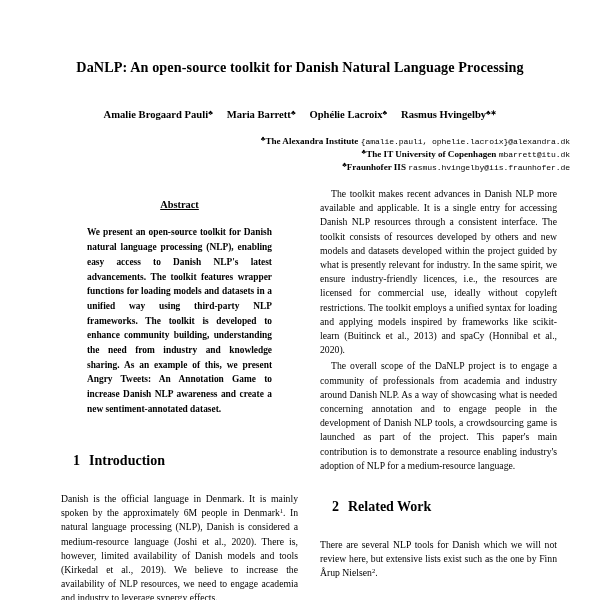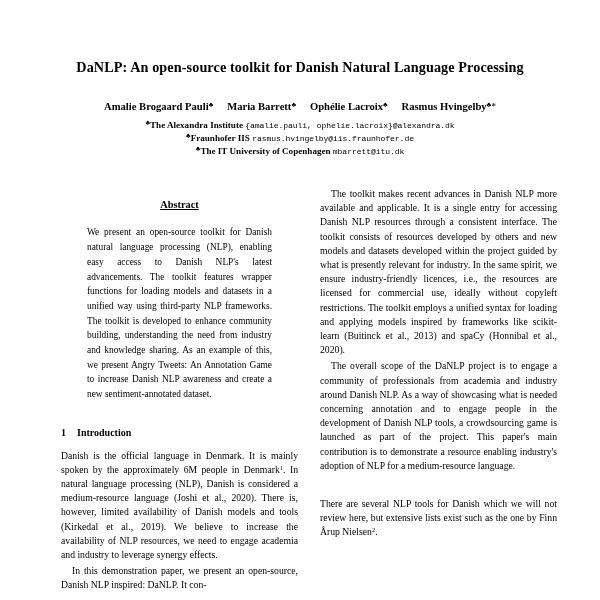--- a/index.html
+++ b/index.html
@@ -28,43 +28,44 @@
     padding: 59px 52px 0 52px;
     text-align: center;
     font-size: 14.2px;
     font-weight: bold;
     letter-spacing: 0.1px;
     line-height: 1.2;
   }
 
   
   .authors {
-    margin: 0;
+    margin: 8px;
     padding: 24px 40px 0 40px;
     text-align: center;
     font-size: 10.6px;
     font-weight: bold;
     line-height: 1.25;
+    font-family: Liberation Serif, serif;
   }
   .author {
     display: inline-block;
     white-space: nowrap;
     margin: 0 7px;
   }
   .mark {
     font-size: 7.2px;
     vertical-align: 0.42em;
     font-weight: bold;
     letter-spacing: -0.2px;
   }
 
   
   .affils {
     padding: 6px 30px 0 30px;
-    text-align: center;
+    text-align: right;
   }
   .affil-line {
     font-size: 9.1px;
     line-height: 1.42;
     white-space: nowrap;
   }
   .affil-name {
     font-weight: bold;
   }
   .email {
@@ -112,26 +113,27 @@
     margin: 0;
     padding: 14px 26px 0 26px;
   }
   .abstract-body p {
     margin: 0;
     text-align: justify;
     text-justify: inter-word;
     font-size: 9.4px;
     line-height: 1.56;
     hyphens: manual;
+    font-weight: bold;
   }
 
   
   .section-head {
-    margin: 0;
-    font-size: 10px;
+    margin: 12px;
+    font-size: 14px;
     font-weight: bold;
     line-height: 1.2;
   }
   .sec-num {
     display: inline-block;
     min-width: 16px;
   }
   .sec-gap-intro  { height: 25px; }
   .sec-gap-after  { height: 10px; }
   .sec-gap-rel    { height: 14px; }
@@ -162,22 +164,22 @@
 <div class="page">
 
   <h1 class="title">DaNLP: An open-source toolkit for Danish Natural Language Processing</h1>
 
   <div class="authors">
     <span class="author"><span>Amalie Brogaard Pauli</span><span class="mark">♣</span></span><span class="author"><span>Maria Barrett</span><span class="mark">♣</span></span><span class="author"><span>Ophélie Lacroix</span><span class="mark">♣</span></span><span class="author"><span>Rasmus Hvingelby</span><span class="mark">♣∗</span></span>
   </div>
 
   <div class="affils">
     <div class="affil-line"><span class="affil-mark">♣</span><span class="affil-name">The Alexandra Institute</span> <span class="email">{amalie.pauli, ophelie.lacroix}@alexandra.dk</span></div>
+    <div class="affil-line"><span class="affil-mark">♣</span><span class="affil-name">The IT University of Copenhagen</span> <span class="email">mbarrett@itu.dk</span></div>
     <div class="affil-line"><span class="affil-mark">♣</span><span class="affil-name">Fraunhofer IIS</span> <span class="email">rasmus.hvingelby@iis.fraunhofer.de</span></div>
-    <div class="affil-line"><span class="affil-mark">♣</span><span class="affil-name">The IT University of Copenhagen</span> <span class="email">mbarrett@itu.dk</span></div>
   </div>
 
   <div class="columns">
 
     <div class="col col-left">
 
       <h2 class="abstract-head">Abstract</h2>
 
       <div class="abstract-body">
         <p>We present an open-source toolkit for Danish natural language processing (NLP), enabling easy access to Danish NLP's latest advancements. The toolkit features wrapper functions for loading models and datasets in a unified way using third-party NLP frameworks. The toolkit is developed to enhance community building, understanding the need from industry and knowledge sharing. As an example of this, we present Angry Tweets: An Annotation Game to increase Danish NLP awareness and create a new sentiment-annotated dataset.</p>
@@ -200,20 +202,21 @@
     <div class="col col-right">
 
       <p class="body-p indent">The toolkit makes recent advances in Danish NLP more available and applicable. It is a single entry for accessing Danish NLP resources through a consistent interface. The toolkit consists of resources developed by others and new models and datasets developed within the project guided by what is presently relevant for industry. In the same spirit, we ensure industry-friendly licences, i.e., the resources are licensed for commercial use, ideally without copyleft restrictions. The toolkit employs a unified syntax for loading and applying models inspired by frameworks like scikit-learn (Buitinck et al., 2013) and spaCy (Honnibal et al., 2020).</p>
 
       <div class="para-gap"></div>
 
       <p class="body-p indent"><span>The overall scope of the </span><span class="it">DaNLP</span><span> project is to engage a community of professionals from academia and industry around Danish NLP. As a way of showcasing what is needed concerning annotation and to engage people in the development of Danish NLP tools, a crowdsourcing game is launched as part of the project. This paper's main contribution is to demonstrate a resource enabling industry's adoption of NLP for a medium-resource language.</span></p>
 
       <div class="sec-gap-rel"></div>
 
+      <h2 class="section-head"><span class="sec-num">2</span><span>Related Work</span></h2>
 
       <div class="sec-gap-rel-after"></div>
 
       <p class="body-p"><span>There are several NLP tools for Danish which we will not review here, but extensive lists exist such as the one by Finn Årup Nielsen</span><sup class="fn">2</sup><span>.</span></p>
 
     </div>
 
   </div>
 </div>
 

